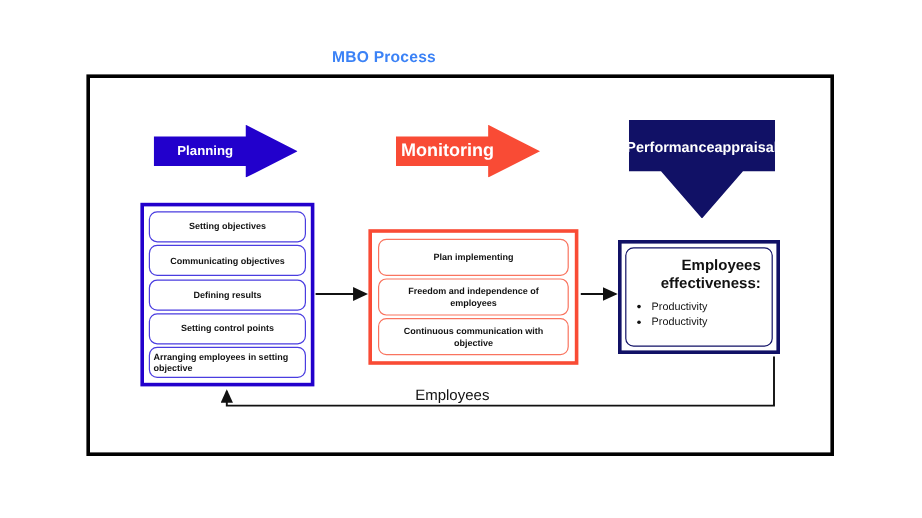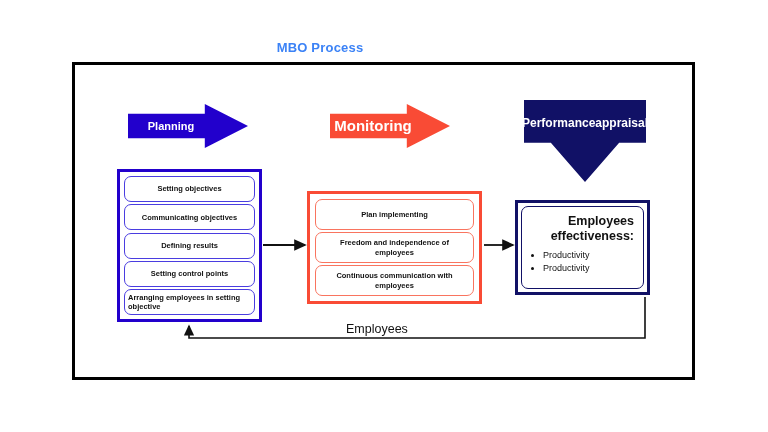--- a/index.html
+++ b/index.html
@@ -233,21 +233,21 @@
   <div class="step-box">Setting objectives</div>
   <div class="step-box">Communicating objectives</div>
   <div class="step-box">Defining results</div>
   <div class="step-box">Setting control points</div>
   <div class="step-box">Arranging employees in setting objective</div>
 </div>
 
 <div id="monitoring-group">
   <div class="step-box">Plan implementing</div>
   <div class="step-box">Freedom and independence of employees</div>
-  <div class="step-box">Continuous communication with employees</div>
+  <div class="step-box">Continuous communication with objective</div>
 </div>
 
 <div id="effectiveness-panel">
   <div id="effectiveness-inner">
     <div id="effectiveness-title">
       <div>Employees</div>
       <div>effectiveness:</div>
     </div>
     <ul id="effectiveness-list">
       <li>Productivity</li>

